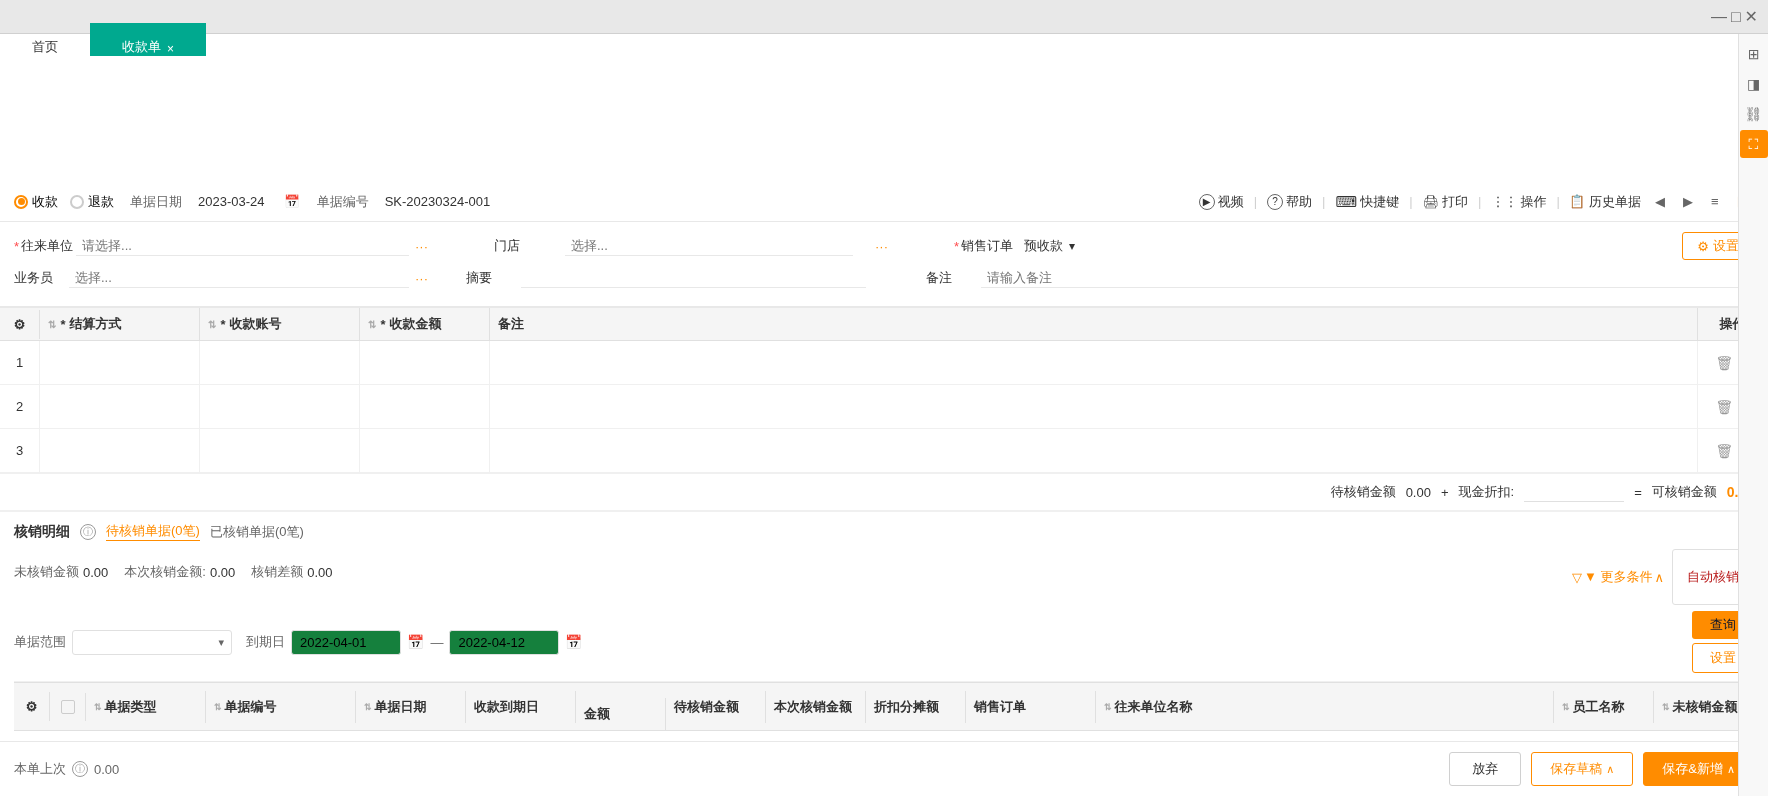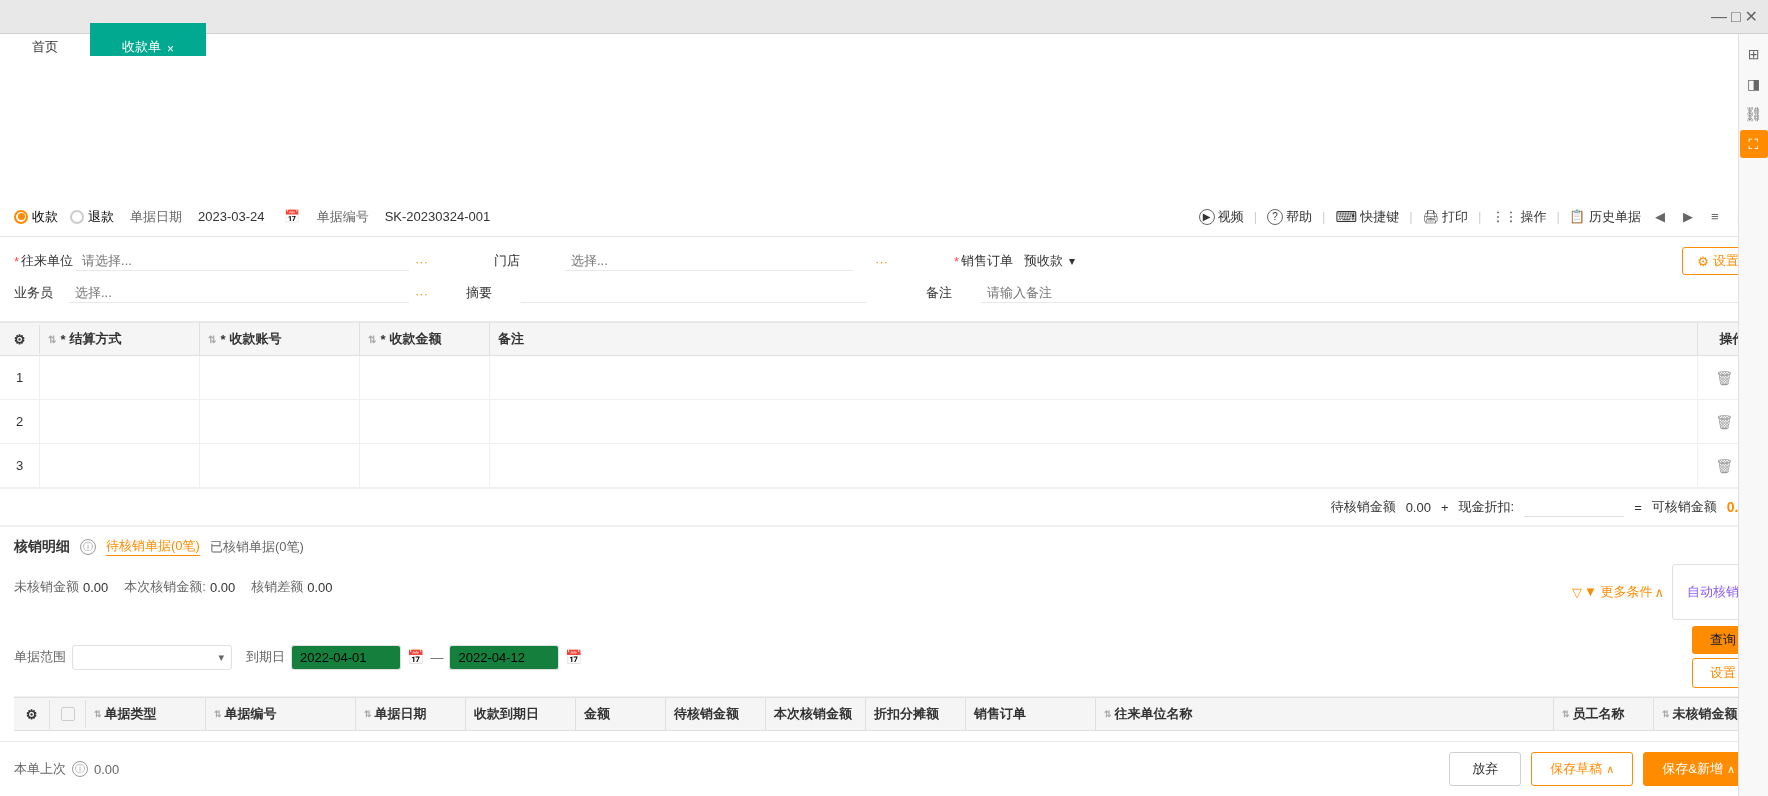--- a/index.html
+++ b/index.html
@@ -161,21 +161,21 @@
     .stat-value { color: #333; font-weight: 500; }
 
     .verify-right-tools {
       margin-left: auto; display: flex; align-items: center; gap: 8px;
     }
     .more-cond-btn {
       color: #ff8c00; cursor: pointer; display: flex; align-items: center; gap: 2px; font-size: 13px;
     }
     .auto-offset-btn {
       background: #fff; border: 1px solid #e0e0e0; padding: 18px 14px;
-      border-radius: 3px; cursor: pointer; color: #8b5cf6; font-size: 13px;
+      border-radius: 3px; cursor: pointer; color: #b91c1c; font-size: 13px;
     }
 
     
     .filter-row {
       display: flex; align-items: center; gap: 14px; padding: 6px 0 8px 0; border-bottom: 1px solid #f0f0f0;
     }
     .filter-field {
       display: flex; align-items: center; gap: 6px;
     }
     .filter-label { color: #666; font-size: 13px; }
@@ -218,21 +218,21 @@
       padding: 7px 8px; color: #333; font-weight: 600; border-right: 1px solid #e0e0e0;
       display: flex; align-items: center; gap: 3px; font-size: 12px;
     }
     .vth .sort-icon { color: #aaa; font-size: 9px; }
     .vcol-settings { width: 36px; justify-content: center; }
     .vcol-check { width: 36px; justify-content: center; }
     .vcol-type { width: 120px; }
     .vcol-num { width: 150px; }
     .vcol-date { width: 110px; }
     .vcol-duedate { width: 110px; }
-    .vcol-amount { width: 90px; }
+    .vcol-amount { width: 90px; margin-top: 15px; }
     .vcol-pending { width: 100px; }
     .vcol-thistime { width: 100px; }
     .vcol-discount { width: 100px; }
     .vcol-salesorder { width: 130px; }
     .vcol-counterpart { flex: 1; min-width: 120px; }
     .vcol-employee { width: 100px; }
     .vcol-dept { width: 100px; }
 
     
     .bottom-bar {

